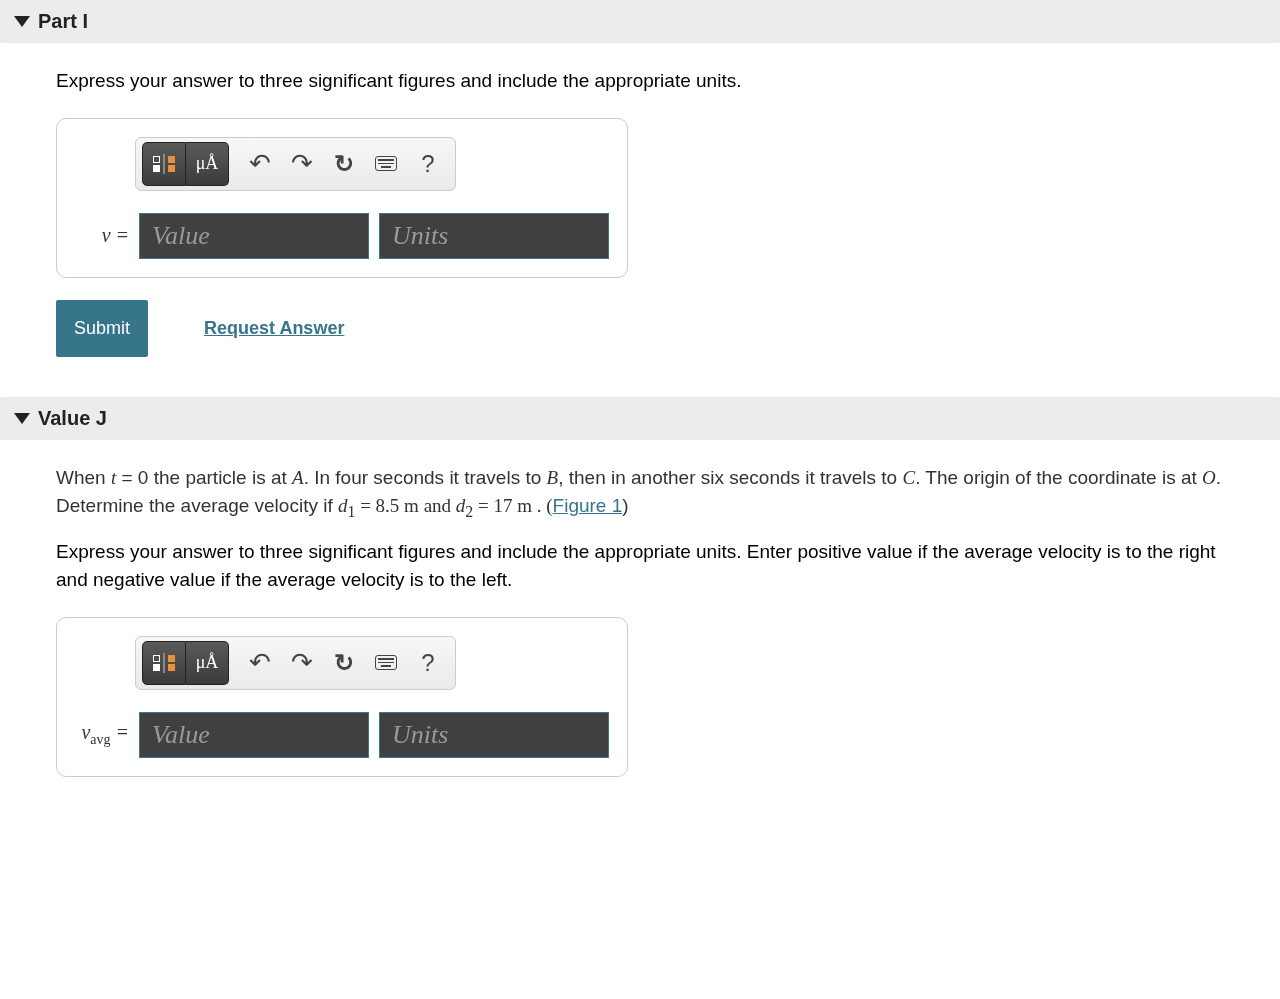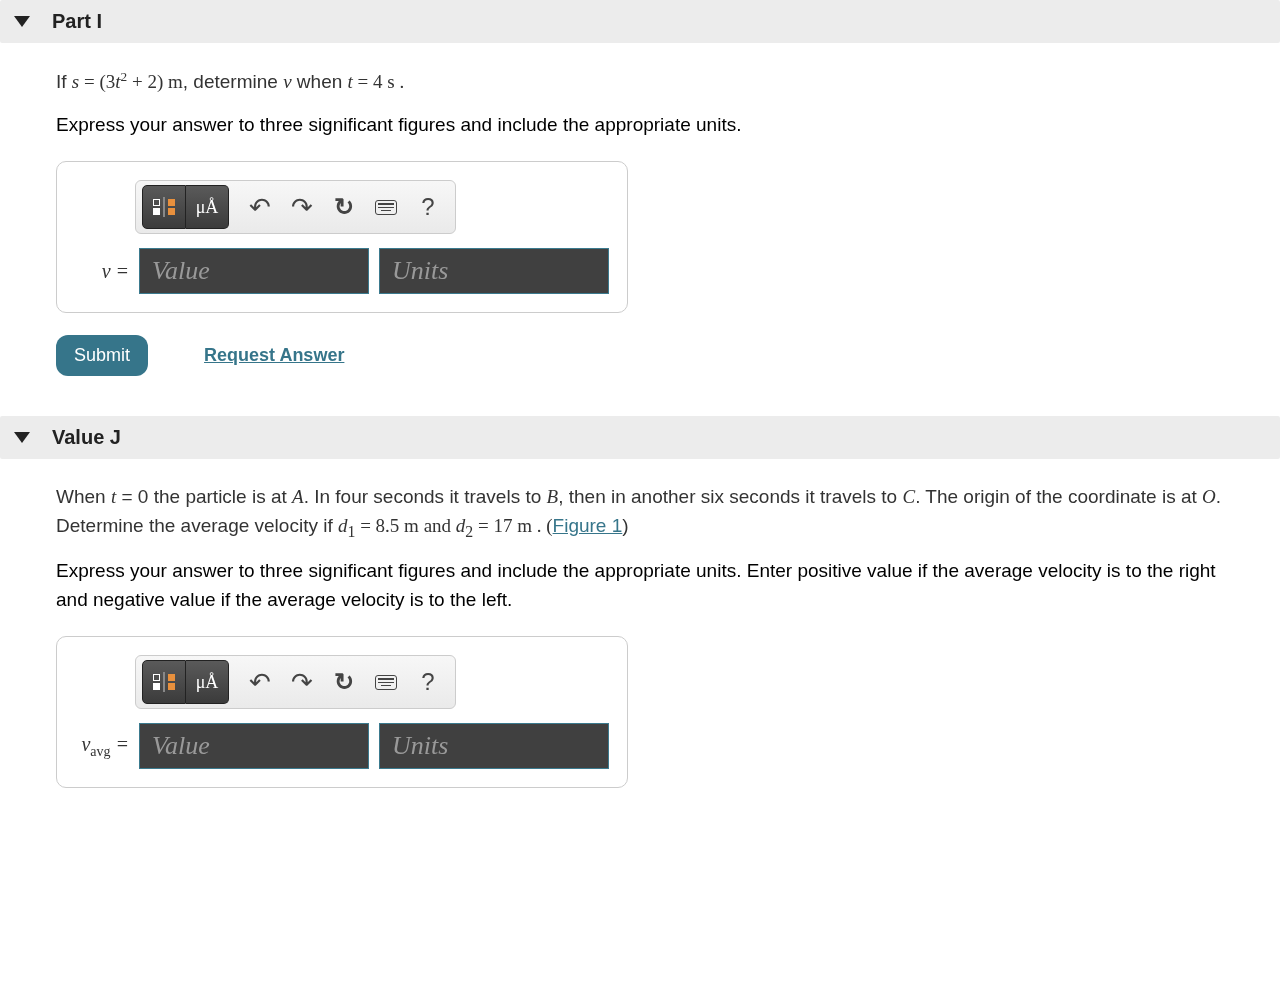--- a/index.html
+++ b/index.html
@@ -7,21 +7,21 @@
     font-family: Arial, Helvetica, sans-serif;
     font-size: 19px;
     color: #333;
     background: #fff;
   }
   .part-header {
     background: #ececec;
     padding: 10px 14px;
     display: flex;
     align-items: center;
-    gap: 22px;
+    gap: 8px;
     border-radius: 2px;
   }
   .arrow-down {
     width: 0;
     height: 0;
     border-left: 8px solid transparent;
     border-right: 8px solid transparent;
     border-top: 11px solid #222;
   }
   .part-title {
@@ -51,21 +51,21 @@
   }
   .toolbar {
     display: flex;
     align-items: center;
     gap: 0;
     background: linear-gradient(#f7f7f7, #eaeaea);
     border: 1px solid #ccc;
     border-radius: 6px;
     padding: 4px 6px;
     margin-left: 60px;
-    margin-bottom: 14px;
+    margin-bottom: 22px;
     width: fit-content;
   }
   .toolbar-btn {
     display: flex;
     align-items: center;
     justify-content: center;
     width: 42px;
     height: 42px;
     color: #444;
     font-size: 20px;
@@ -137,23 +137,23 @@
   }
   .submit-row {
     margin-top: 22px;
     display:flex; align-items:center; gap:22px;
   }
   .submit-btn {
     background:#36758a;
     color:#fff;
     font-size:18px;
     font-weight: normal;
-    padding: 10px 18px;
+    padding: 18px 18px;
     border:none;
-    border-radius:12px;
+    border-radius:2px;
     cursor:pointer;
   }
   .request-link {
     color:#36758a;
     font-weight:bold;
     text-decoration: underline;
     font-size:18px;
     cursor:pointer;
     margin-left:34px;
   }
@@ -164,23 +164,20 @@
 </style>
 </head>
 <body>
 
 <div class="part-header">
   <div class="arrow-down"></div>
   <div class="part-title">Part I</div>
 </div>
 
 <div class="content">
-  <div class="problem-text">
-    <span>If </span><span class="mathvar">s</span><span class="mathexp"> = </span><span class="mathexp">(3</span><span class="mathvar">t</span><sup class="mathexp">2</sup><span class="mathexp"> + 2) </span><span class="mathexp">m</span><span>, determine </span><span class="mathvar">v</span><span> when </span><span class="mathvar">t</span><span class="mathexp"> = 4  s .</span>
-  </div>
 
   <div class="instruction">Express your answer to three significant figures and include the appropriate units.</div>
 
   <div class="answer-panel">
     <div class="toolbar">
       <div class="toolbar-btn dark">
         <div class="templates-icon">
           <div class="col1">
               <div class="sq outline"></div>
               <div class="sq"></div>

